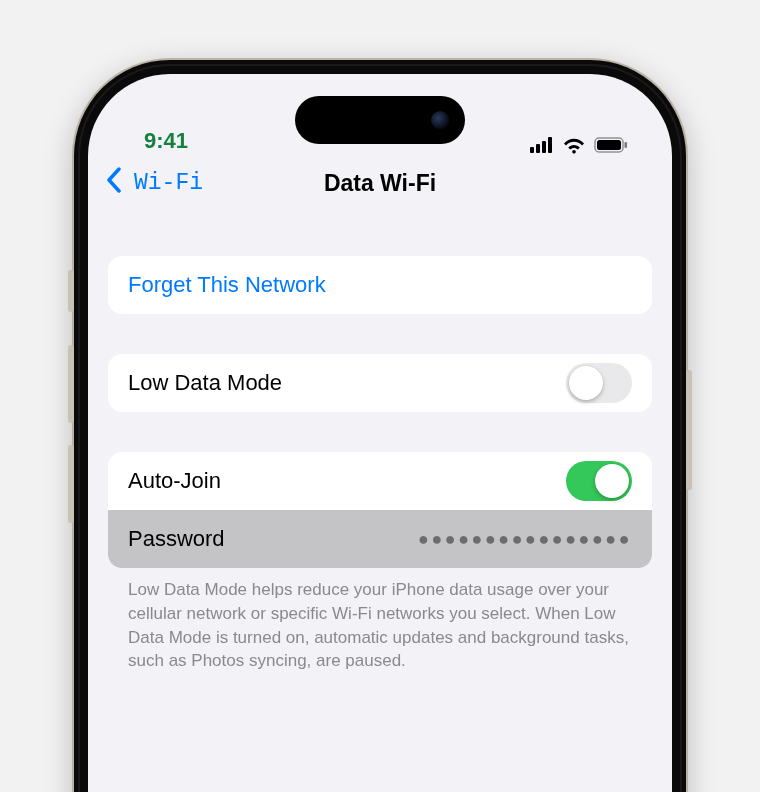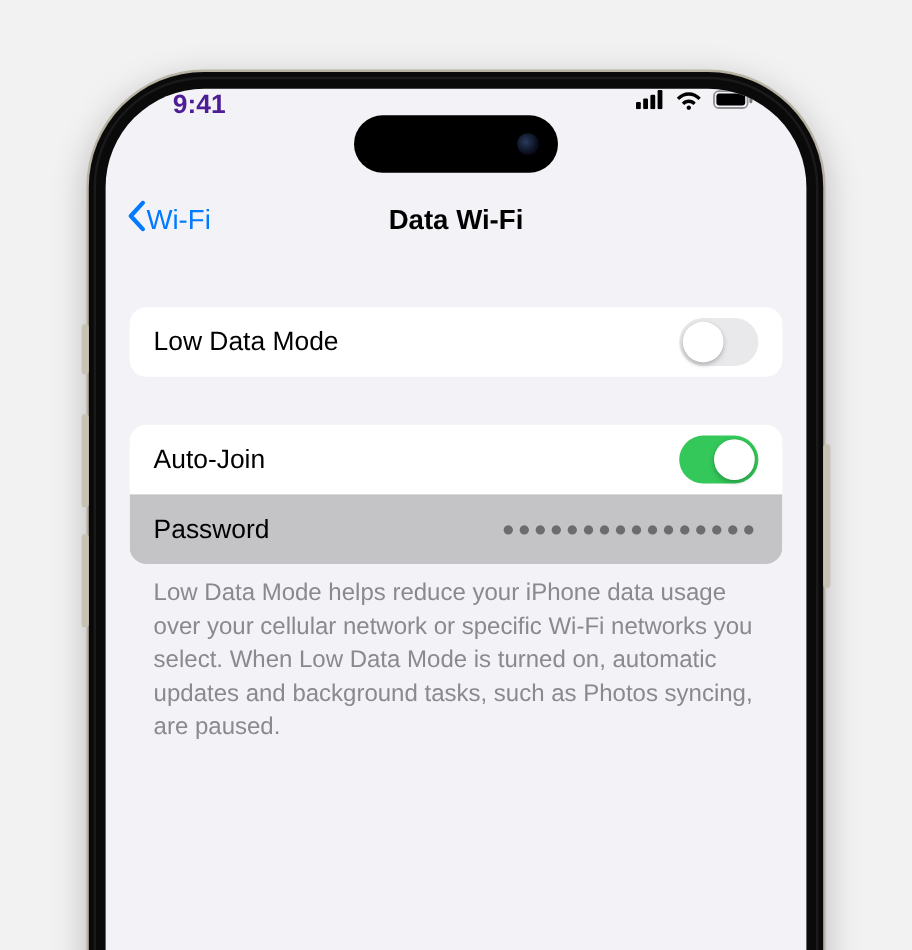--- a/index.html
+++ b/index.html
@@ -71,45 +71,46 @@
   .island .sensor {
     width: 18px; height: 18px;
     border-radius: 50%;
     background: radial-gradient(circle at 40% 40%, #2a3a5a 0%, #0a1020 60%, #000 100%);
   }
 
   
   .statusbar {
     height: 80px;
     display: flex;
-    align-items: flex-start;
+    align-items: flex-end;
     justify-content: space-between;
     padding: 0 44px 0 56px;
     font-size: 22px;
     font-weight: 600;
-    color: #4c1d95;
+    color: #15803d;
   }
   .statusbar .right { display: flex; align-items: center; gap: 8px; }
   .statusbar svg { display: block; }
 
   
   .navbar {
     height: 58px;
     display: flex;
     align-items: center;
     padding: 0 18px;
     position: relative;
   }
   .back {
     display: flex;
     align-items: center;
-    gap: 0;
+    gap: 12px;
     color: #007aff;
     font-size: 23px;
     font-weight: 400;
+    font-family: Liberation Mono, monospace;
   }
   .back svg { stroke: #007aff; }
   .nav-title {
     position: absolute;
     left: 0; right: 0;
     text-align: center;
     font-size: 23px;
     font-weight: 600;
     color: #000;
     pointer-events: none;
@@ -149,21 +150,21 @@
   .row.selected::before { display:none; }
 
   .dots {
     font-size: 18px;
     letter-spacing: 2.5px;
     color: #6c6c70;
     font-weight: 700;
   }
 
   .footer-text {
-    font-size: 20px;
+    font-size: 17px;
     line-height: 1.4;
     color: #8a8a8e;
     padding: 10px 20px 0 20px;
   }
 
   
   .toggle {
     width: 66px;
     height: 40px;
     border-radius: 20px;
@@ -233,20 +234,25 @@
             <polyline points="13,2 3,13 13,24" stroke-width="3.5" stroke-linecap="round" stroke-linejoin="round"></polyline>
           </svg>
         </span>
         <span>Wi-Fi</span>
       </div>
       <div class="nav-title">Data Wi-Fi</div>
     </div>
 
     <div class="content">
 
+      <div class="group">
+        <div class="row link">
+          <span>Forget This Network</span>
+        </div>
+      </div>
 
       <div class="group">
         <div class="row">
           <span>Low Data Mode</span>
           <div class="toggle off">
             <div class="knob"></div>
           </div>
         </div>
       </div>
 

